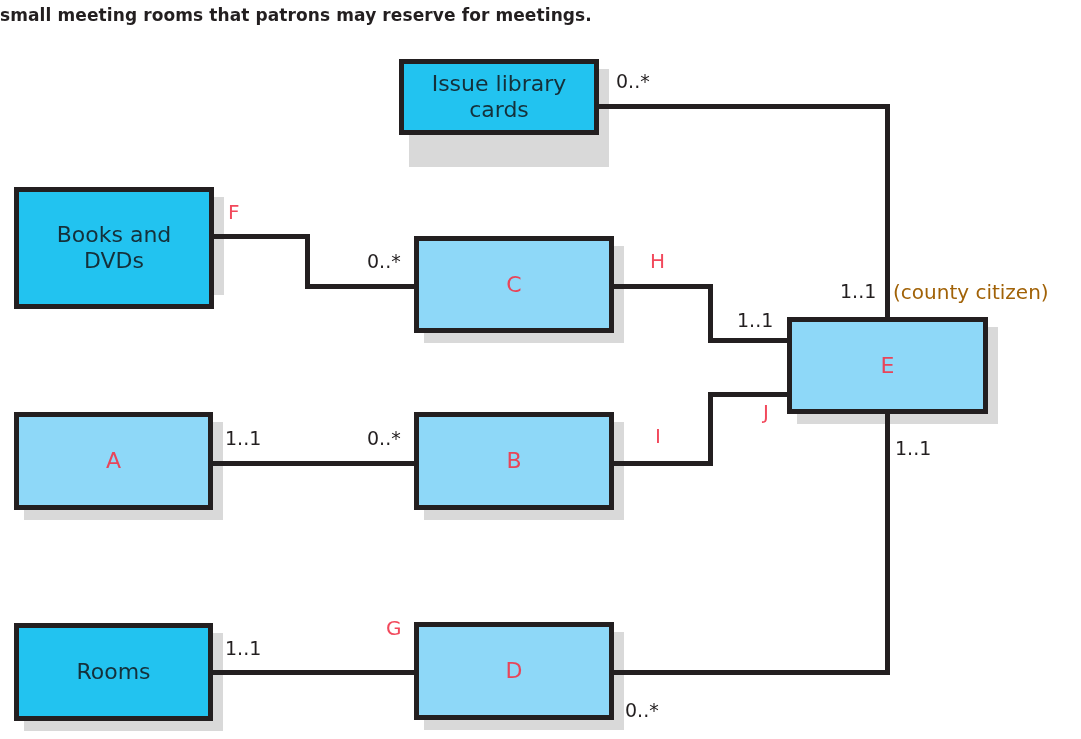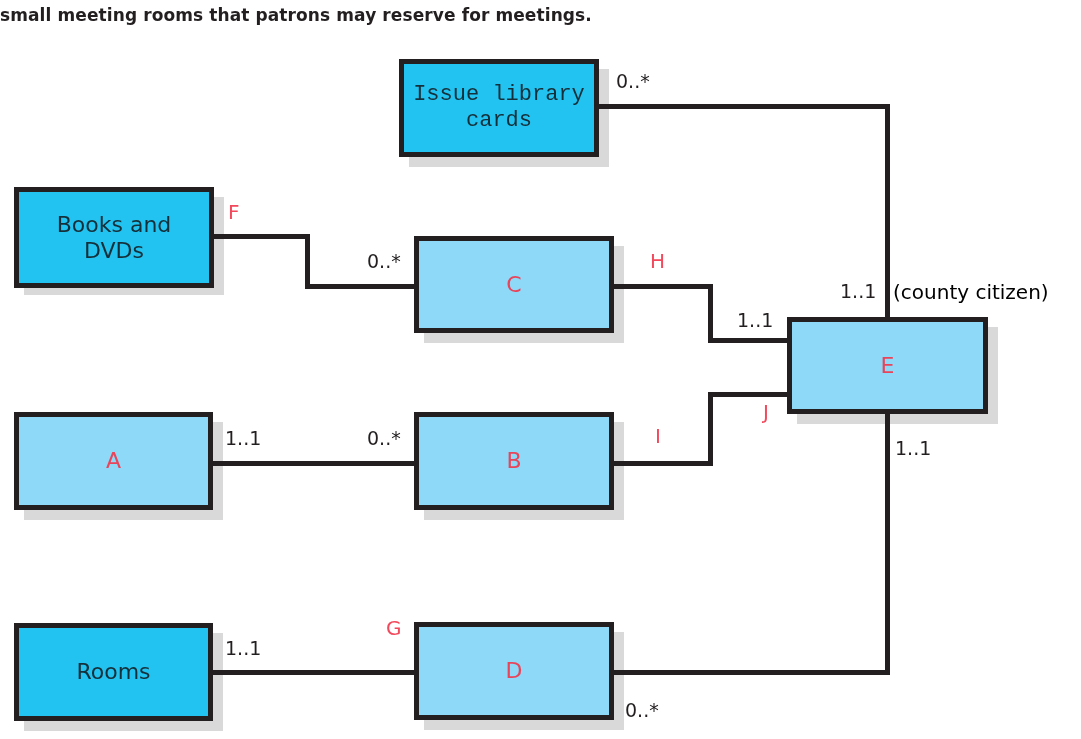--- a/index.html
+++ b/index.html
@@ -85,21 +85,21 @@
     font-family: "DejaVu Sans", sans-serif;
     font-size: 20px;
     color: #f2495c;
     white-space: nowrap;
     z-index: 5;
   }
   .annot {
     position: absolute;
     font-family: "DejaVu Sans", sans-serif;
     font-size: 20px;
-    color: #000000;
+    color: #a16207;
     white-space: nowrap;
     z-index: 5;
   }
 </style>
 </head>
 <body>
 
 <div id="stage">
 
   <div class="caption">small meeting rooms that patrons may reserve for meetings.</div>
@@ -139,24 +139,24 @@
       </div>
       <div>
         <div class="seg h" style="left: 213px; top: 658px; width: 204px;"></div>
       </div>
       <div>
         <div class="seg h" style="left: 614px; top: 658px; width: 276px;"></div>
         <div class="seg v" style="left: 885px; top: 402px; height: 261px;"></div>
       </div>
     </div>
   <div id="nodes">
-      <div class="node cyan" style="left: 399px; top: 47px; width: 200px; height: 98px; font-family: Liberation Mono, monospace;">
+      <div class="node cyan" style="left: 399px; top: 47px; width: 200px; height: 76px;">
         <span class="node-label">Issue library cards</span>
       </div>
-      <div class="node cyan" style="left: 14px; top: 175px; width: 200px; height: 101px;">
+      <div class="node cyan" style="left: 14px; top: 175px; width: 200px; height: 122px;">
         <span class="node-label">Books and DVDs</span>
       </div>
       <div class="node lightblue" style="left: 414px; top: 224px; width: 200px; height: 97px;">
         <span class="node-label">C</span>
       </div>
       <div class="node lightblue" style="left: 787px; top: 305px; width: 201px; height: 97px;">
         <span class="node-label">E</span>
       </div>
       <div class="node lightblue" style="left: 14px; top: 400px; width: 199px; height: 98px;">
         <span class="node-label">A</span>

